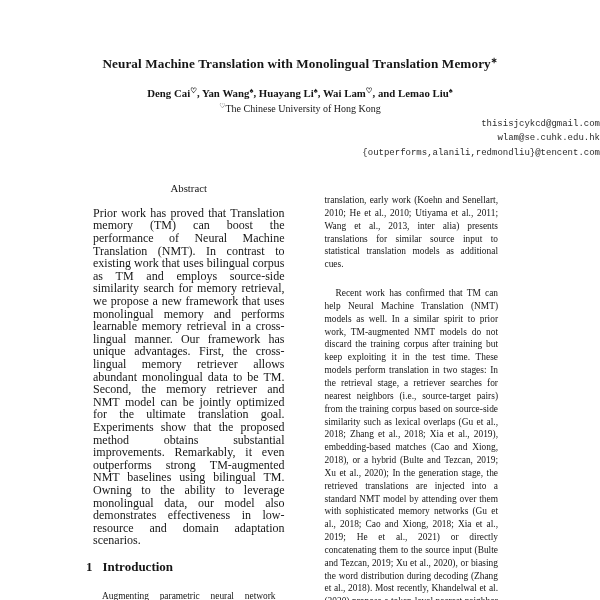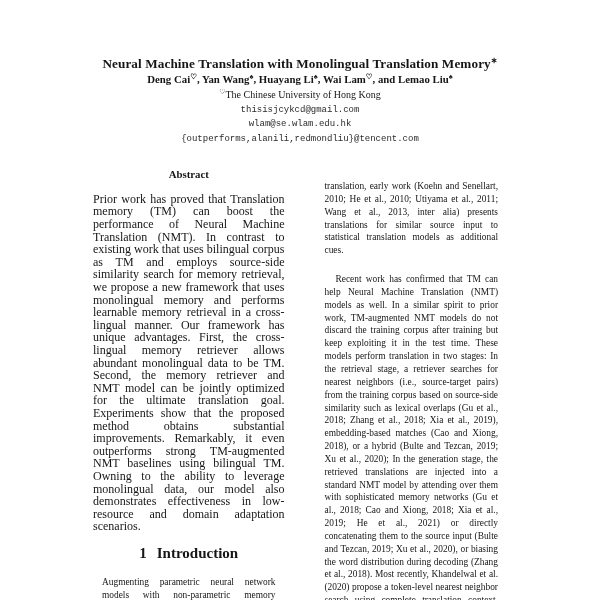--- a/index.html
+++ b/index.html
@@ -8,56 +8,56 @@
     width: 600px; height: 600px; overflow: hidden;
     background: #ffffff; color: #161616;
     font-family: "Liberation Serif", serif;
   }
   .page { width: 600px; height: 600px; padding-top: 56px; }
 
   .header { text-align: center; }
   .title { font-size: 13.2px; font-weight: 700; letter-spacing: 0.1px; }
   .fn-mark { font-size: 8px; vertical-align: 5px; font-weight: 700; }
 
-  .authors { margin-top: 0; font-size: 10.8px; font-weight: 700; }
+  .authors { margin-top: 14px; font-size: 10.8px; font-weight: 700; }
   .authors .mark { font-size: 7.5px; vertical-align: 4px; }
   .authors .sep { font-weight: 700; }
 
   .affil { font-size: 10px; line-height: 14.5px; }
   .affil .mark { font-size: 7px; vertical-align: 4px; }
-  .mono { font-family: "Liberation Mono", monospace; font-size: 9px; color: #2a2a2a; letter-spacing: 0; }
+  .mono { font-family: "Liberation Mono", monospace; font-size: 9px; color: #2a2a2a; letter-spacing: 0; text-align: right; }
 
   .columns { display: flex; gap: 17px; margin: 18px 86px 0 86px; }
   .col { width: 205.5px; font-size: 9.4px; line-height: 12.85px; text-align: justify; }
 
-  .abstract-head { font-size: 10.8px; font-weight: 700; text-align: center; margin: 4px 0 12px 0; }
+  .abstract-head { font-size: 10.8px; font-weight: 400; text-align: center; margin: 4px 0 12px 0; }
   .abstract-body { margin: 0 7px; font-size: 12px; line-height: 12.6px; text-align: justify; }
 
-  .sec-head { font-size: 15px; font-weight: 700; margin: 14px 0 9px 0; text-align: center; }
+  .sec-head { font-size: 13px; font-weight: 700; margin: 14px 0 9px 0; text-align: left; }
   .sec-head .sec-num { margin-right: 10px; }
 
   .col p { margin: 16px; }
   .indent { text-indent: 11px; }
 </style>
 </head>
 <body>
 
 <div class="page">
 
   <div class="header">
     <div class="title"><span>Neural Machine Translation with Monolingual Translation Memory</span><span class="fn-mark">∗</span></div>
 
     <div class="authors">
       <span><span class="name">Deng Cai</span><span class="mark">♡</span><span class="sep">, </span></span><span><span class="name">Yan Wang</span><span class="mark">♠</span><span class="sep">, </span></span><span><span class="name">Huayang Li</span><span class="mark">♠</span><span class="sep">, </span></span><span><span class="name">Wai Lam</span><span class="mark">♡</span><span class="sep">, and </span></span><span><span class="name">Lemao Liu</span><span class="mark">♠</span></span>
     </div>
 
     <div class="affil">
       <div><span class="mark">♡</span><span>The Chinese University of Hong Kong</span></div>
       <div class="mono">thisisjcykcd@gmail.com</div>
-      <div class="mono">wlam@se.wlam.edu.hk</div>
+      <div class="mono">wlam@se.cuhk.edu.hk</div>
       <div class="mono">{outperforms,alanili,redmondliu}@tencent.com</div>
     </div>
   </div>
 
   <div class="columns">
 
     <div class="col">
       <div class="abstract-head">Abstract</div>
       <div class="abstract-body">Prior work has proved that Translation memory (TM) can boost the performance of Neural Machine Translation (NMT). In contrast to existing work that uses bilingual corpus as TM and employs source-side similarity search for memory retrieval, we propose a new framework that uses monolingual memory and performs learnable memory retrieval in a cross-lingual manner. Our framework has unique advantages. First, the cross-lingual memory retriever allows abundant monolingual data to be TM. Second, the memory retriever and NMT model can be jointly optimized for the ultimate translation goal. Experiments show that the proposed method obtains substantial improvements. Remarkably, it even outperforms strong TM-augmented NMT baselines using bilingual TM. Owning to the ability to leverage monolingual data, our model also demonstrates effectiveness in low-resource and domain adaptation scenarios.</div>
 

